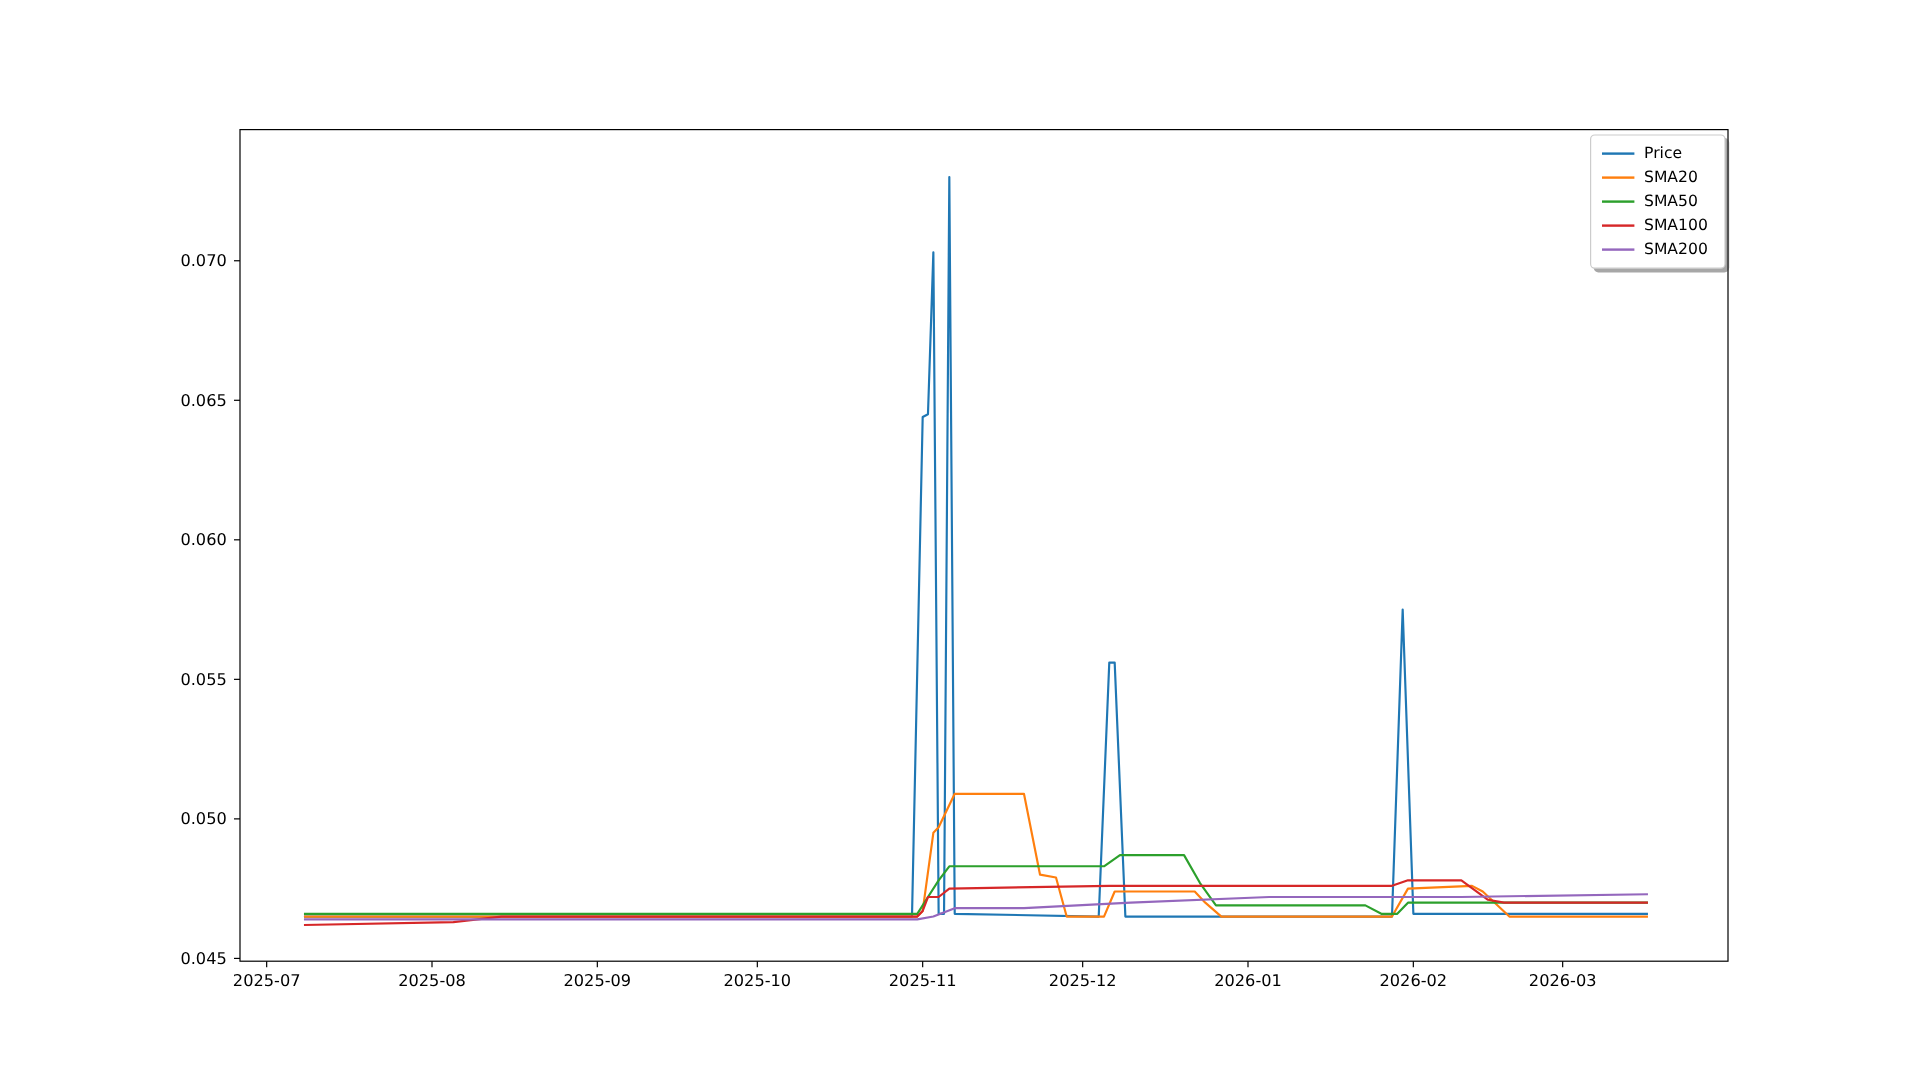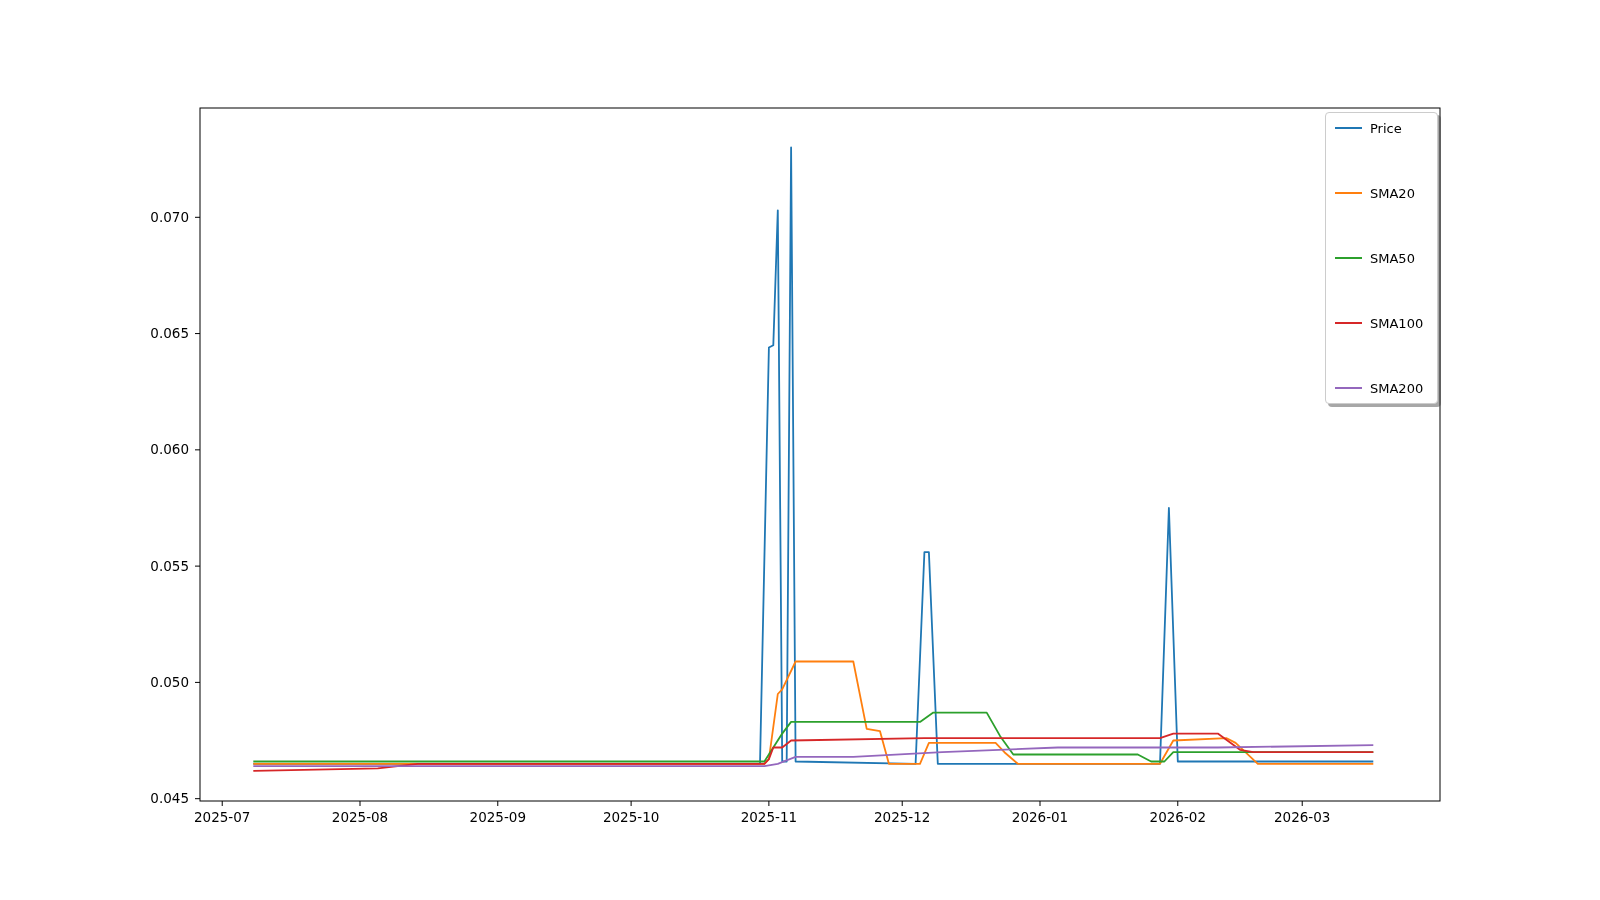--- a/index.html
+++ b/index.html
@@ -19,21 +19,20 @@
   #legend{
     position:absolute;
     background:#ffffff;
     border:1px solid #cccccc;
     border-radius:4px;
     box-shadow:3px 3px 0 rgba(60,60,60,0.45);
     padding:5px 10px 5px 9px;
     display:flex;
     flex-direction:column;
     justify-content:space-around;
-    gap:45px;
   }
   .legend-row{
     display:flex;
     align-items:center;
     height:20px;
     white-space:nowrap;
   }
   .legend-swatch{
     display:inline-block;
     width:27px;height:0;

